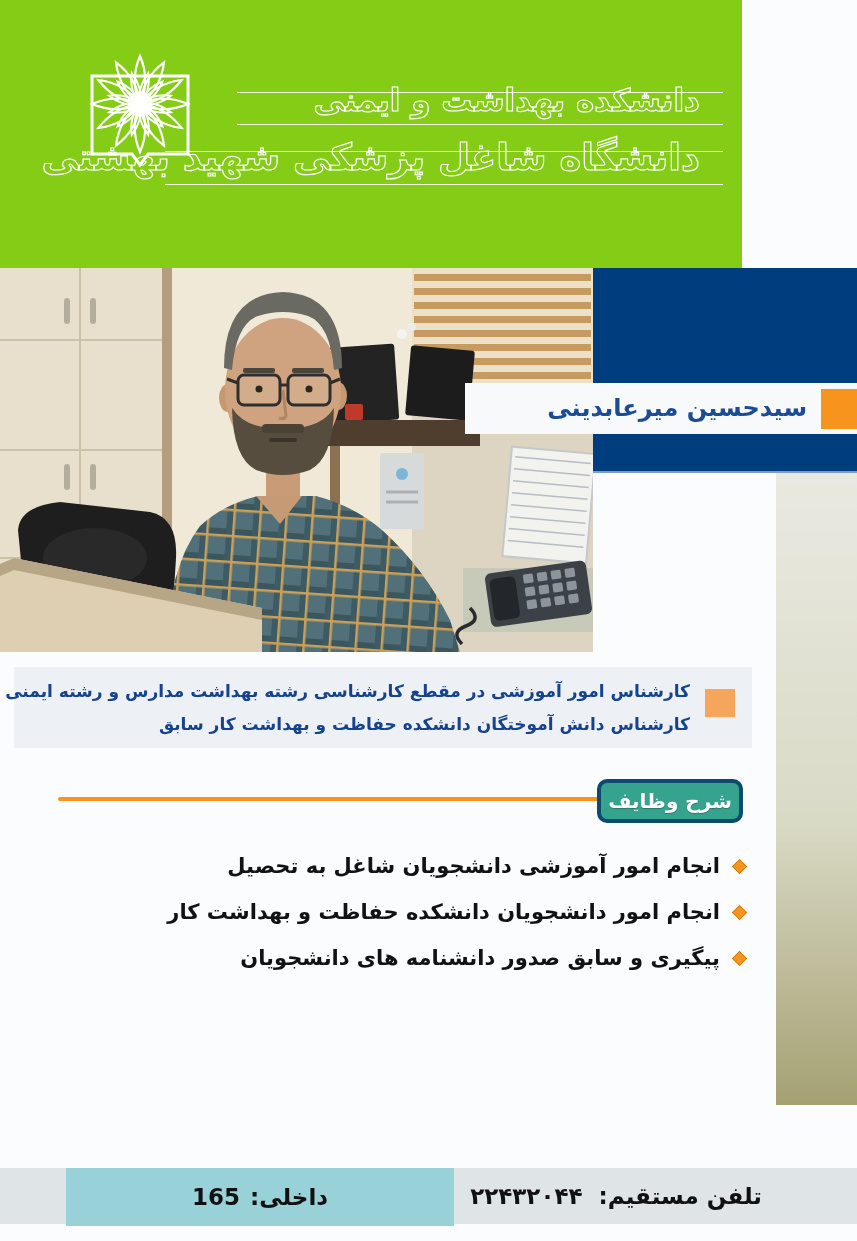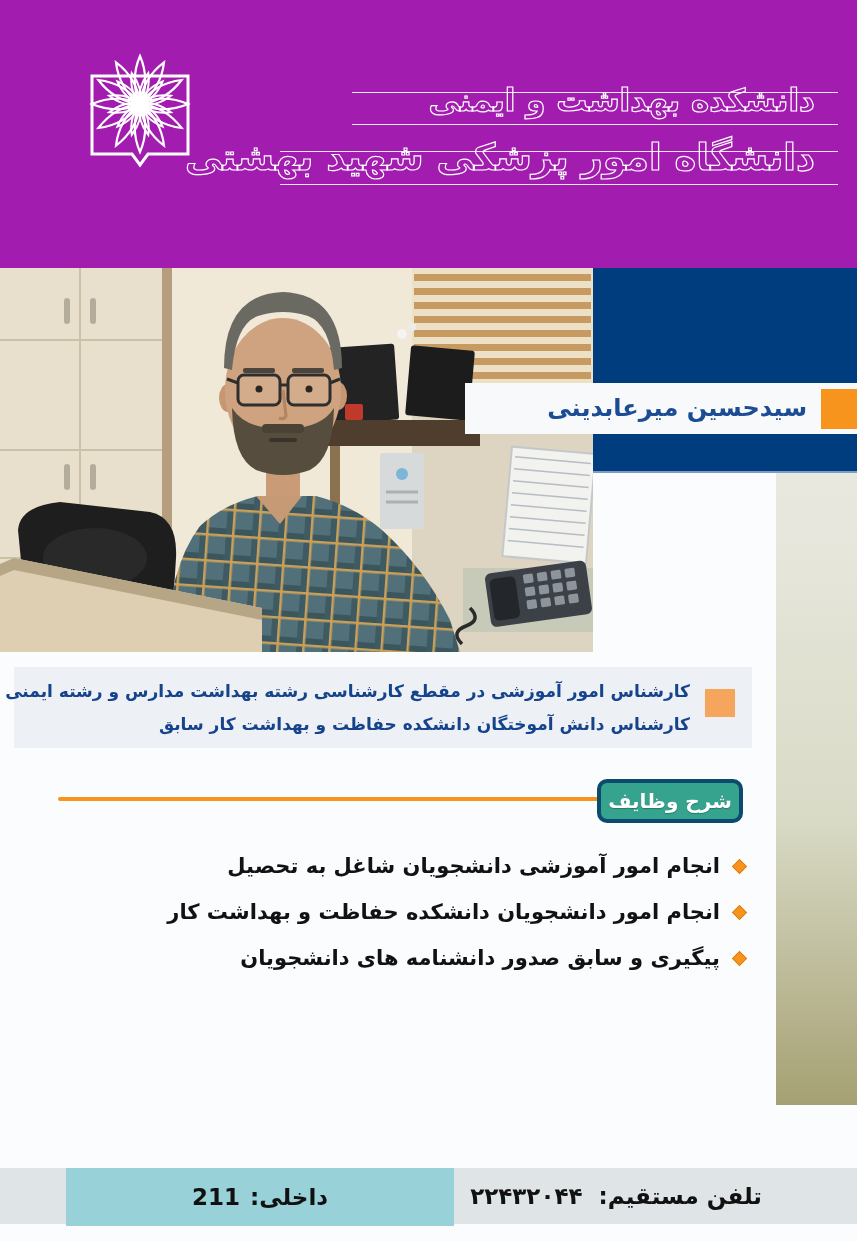--- a/index.html
+++ b/index.html
@@ -3,21 +3,21 @@
 <meta charset="utf-8">
 <style>
   * { margin:0; padding:0; box-sizing:border-box; }
   html,body { background:#ffffff; }
   body { font-family:"DejaVu Sans", sans-serif; }
   .page{
     position:relative; width:857px; height:1241px; margin:0 auto;
     background:#fafcfd; overflow:hidden;
   }
   
-  .header-band{ position:absolute; left:0; top:0; width:857px; height:268px; background:#a21caf; }
+  .header-band{ position:absolute; left:0; top:0; width:742px; height:268px; background:#84cc16; }
   .logo{ position:absolute; left:84px; top:46px; width:112px; height:124px; }
   .h-rule{ position:absolute; height:1px; background:rgba(255,255,255,.9); }
   .rule-1a{ top:92px;  right:19px; width:486px; }
   .rule-1b{ top:124px; right:19px; width:486px; }
   .rule-2a{ top:151px; right:19px; width:558px; }
   .rule-2b{ top:184px; right:19px; width:558px; }
   .outline-text{
     position:absolute; right:42px; direction:rtl; white-space:nowrap;
     color:#ffffff; font-weight:bold; letter-spacing:0;
   }
@@ -180,21 +180,21 @@
             <path d="M56 26 C61 38 61 48 56 58 C51 48 51 38 56 26 Z"></path>
           </g>
       </g>
       <path fill="#ffffff" d="M68 58 L60.6 59.9 L64.5 66.5 L57.9 62.6 L56 70 L54.1 62.6 L47.5 66.5 L51.4 59.9 L44 58 L51.4 56.1 L47.5 49.5 L54.1 53.4 L56 46 L57.9 53.4 L64.5 49.5 L60.6 56.1 Z"></path>
     </svg>
     <div class="h-rule rule-1a"></div>
     <div class="h-rule rule-1b"></div>
     <div class="h-rule rule-2a"></div>
     <div class="h-rule rule-2b"></div>
     <div class="outline-text h-line1">دانشکده بهداشت و ایمنی</div>
-    <div class="outline-text h-line2">دانشگاه امور پزشکی شهید بهشتی</div>
+    <div class="outline-text h-line2">دانشگاه شاغل پزشکی شهید بهشتی</div>
   </div>
 
   <div class="blue-panel"></div>
   <div class="tan-column"></div>
 
   <svg class="photo" viewBox="0 0 593 384" preserveAspectRatio="none" aria-hidden="true">
     <rect width="593" height="384" fill="#e9e1cf"></rect>
     <rect x="160" y="0" width="270" height="384" fill="#f0e9d8"></rect>
 
     <rect x="0" y="0" width="162" height="384" fill="#e8e0cd"></rect>
@@ -349,16 +349,16 @@
     </li>
   </ul>
 
   <div class="footer-band"></div>
   <div class="direct-phone">
     <span>تلفن مستقیم:</span>
     <span>۲۲۴۳۲۰۴۴</span>
   </div>
   <div class="internal-box">
     <span>داخلی:</span>
-    <span>211</span>
+    <span>165</span>
   </div>
 
 </div>
 
 </body></html>

